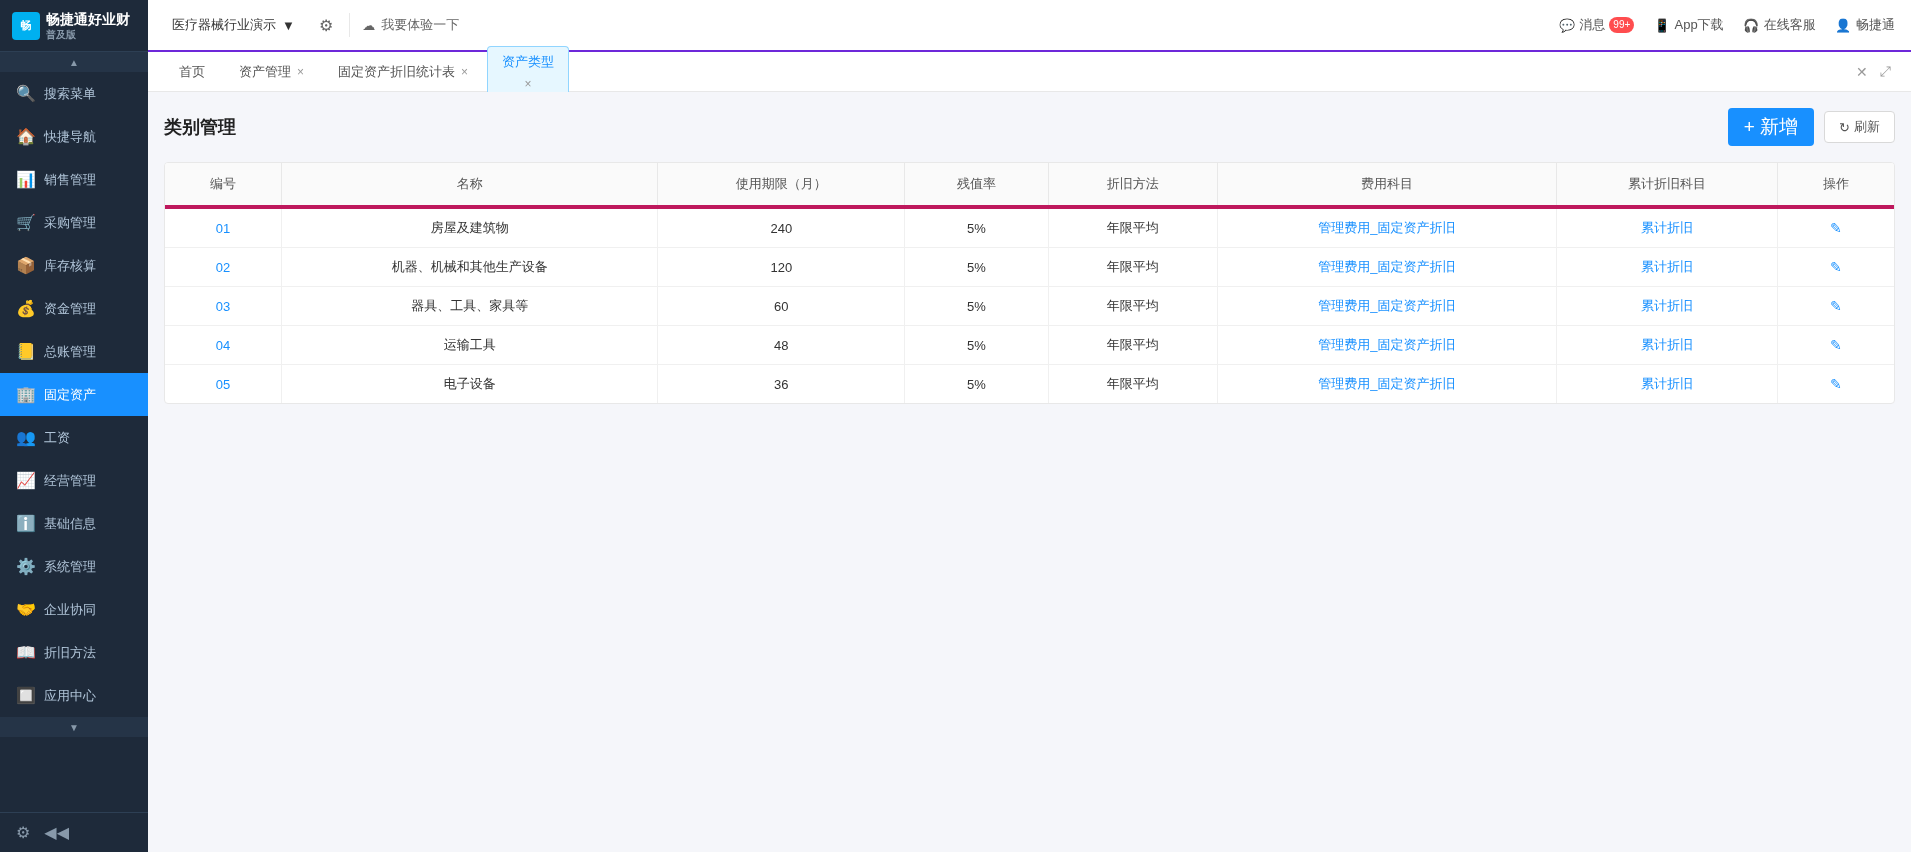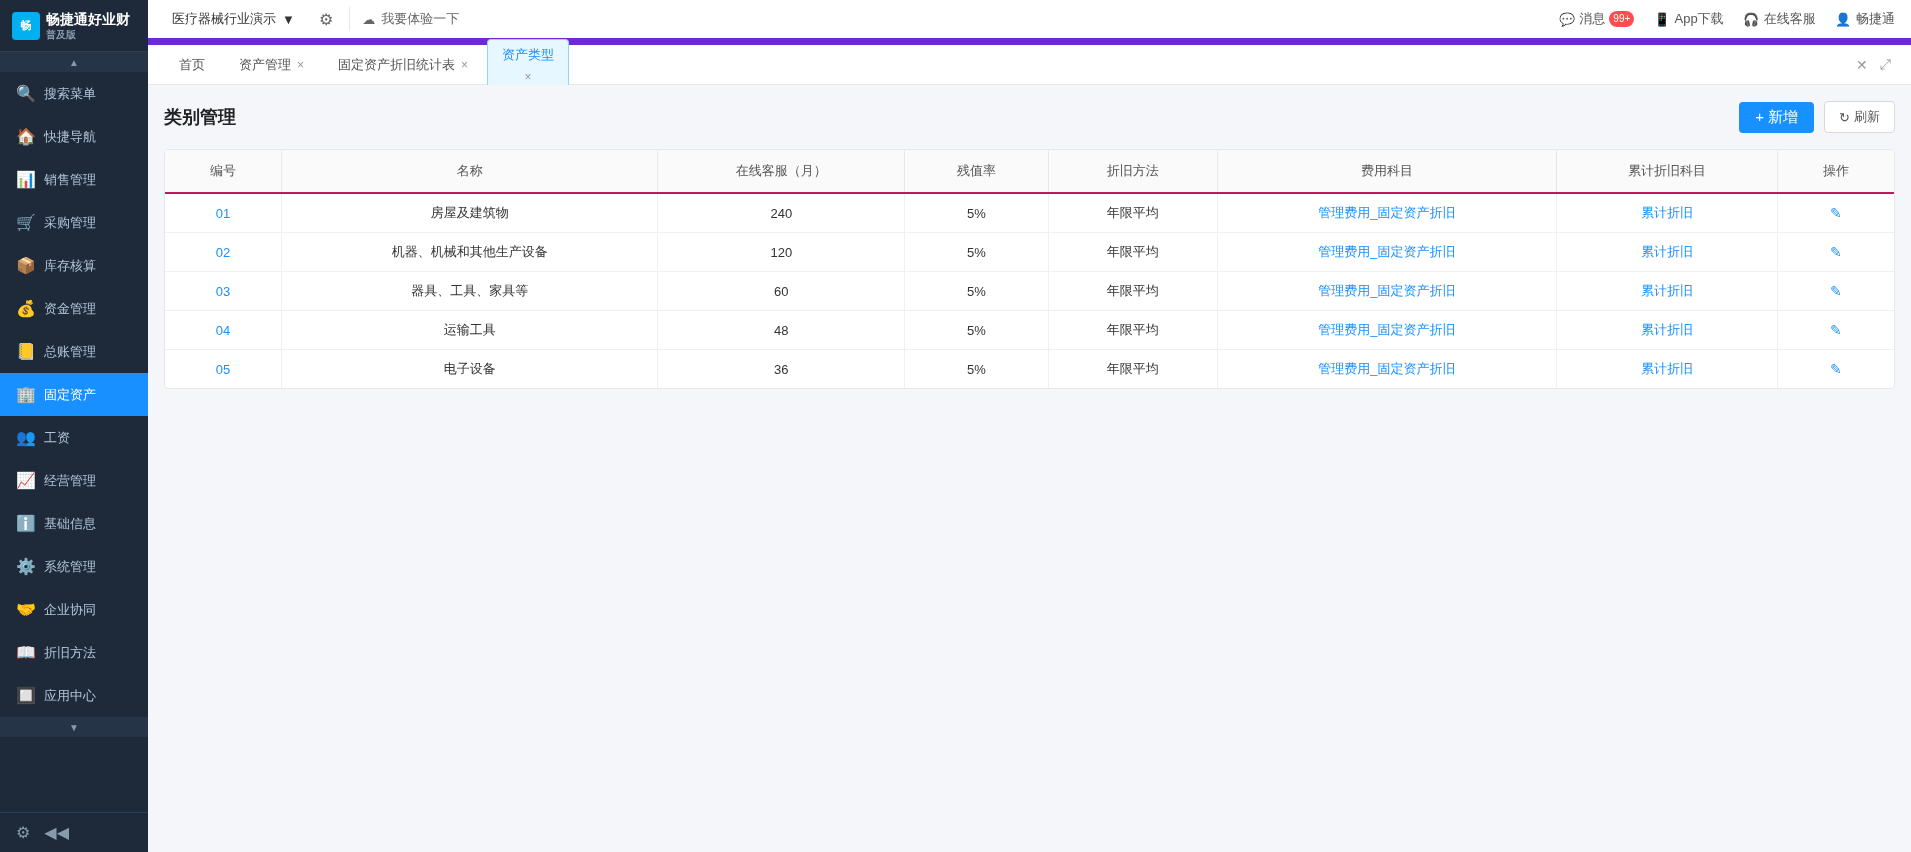--- a/index.html
+++ b/index.html
@@ -79,23 +79,23 @@
     .main {
       flex: 1;
       display: flex;
       flex-direction: column;
       height: 100%;
       overflow: hidden;
     }
 
     
     .topbar {
-      height: 45px;
+      height: 52px;
       background: #fff;
-      border-bottom: 7px solid #6d28d9;
+      border-bottom: 2px solid #6d28d9;
       display: flex;
       align-items: center;
       padding: 0 16px;
       gap: 12px;
     }
     .topbar-selector {
       display: flex;
       align-items: center;
       gap: 6px;
       color: #333;
@@ -197,21 +197,21 @@
       align-items: center;
       gap: 10px;
     }
     .btn-primary {
       background: #1890ff;
       color: #fff;
       border: none;
       padding: 6px 16px;
       border-radius: 4px;
       cursor: pointer;
-      font-size: 15px;
+      font-size: 19px;
       display: flex; align-items: center; gap: 4px;
     }
     .btn-default {
       background: #fff;
       color: #555;
       border: 1px solid #d9d9d9;
       padding: 6px 14px;
       border-radius: 4px;
       cursor: pointer;
       font-size: 13px;
@@ -230,21 +230,21 @@
       border-collapse: collapse;
       font-size: 13px;
     }
     thead tr {
       background: #fafafa;
     }
     th {
       padding: 12px 16px;
       color: #555;
       font-weight: normal;
-      border-bottom: 2px solid #be185d;
+      border-bottom: 4px solid #be185d;
       border-right: 1px solid #e8e8e8;
       white-space: nowrap;
     }
     th:last-child { border-right: none; }
     td {
       padding: 10px 16px;
       text-align: center;
       color: #333;
       border-bottom: 1px solid #f0f0f0;
       border-right: 1px solid #f0f0f0;
@@ -411,21 +411,21 @@
         </button>
       </div>
     </div>
 
     <div class="table-wrapper">
       <table>
         <thead>
           <tr>
             <th>编号</th>
             <th>名称</th>
-            <th>在线客服（月）</th>
+            <th>使用期限（月）</th>
             <th>残值率</th>
             <th>折旧方法</th>
             <th>费用科目</th>
             <th>累计折旧科目</th>
             <th>操作</th>
           </tr>
         </thead>
         <tbody id="table-body">
         <tr>
       <td class="link-text">01</td>

